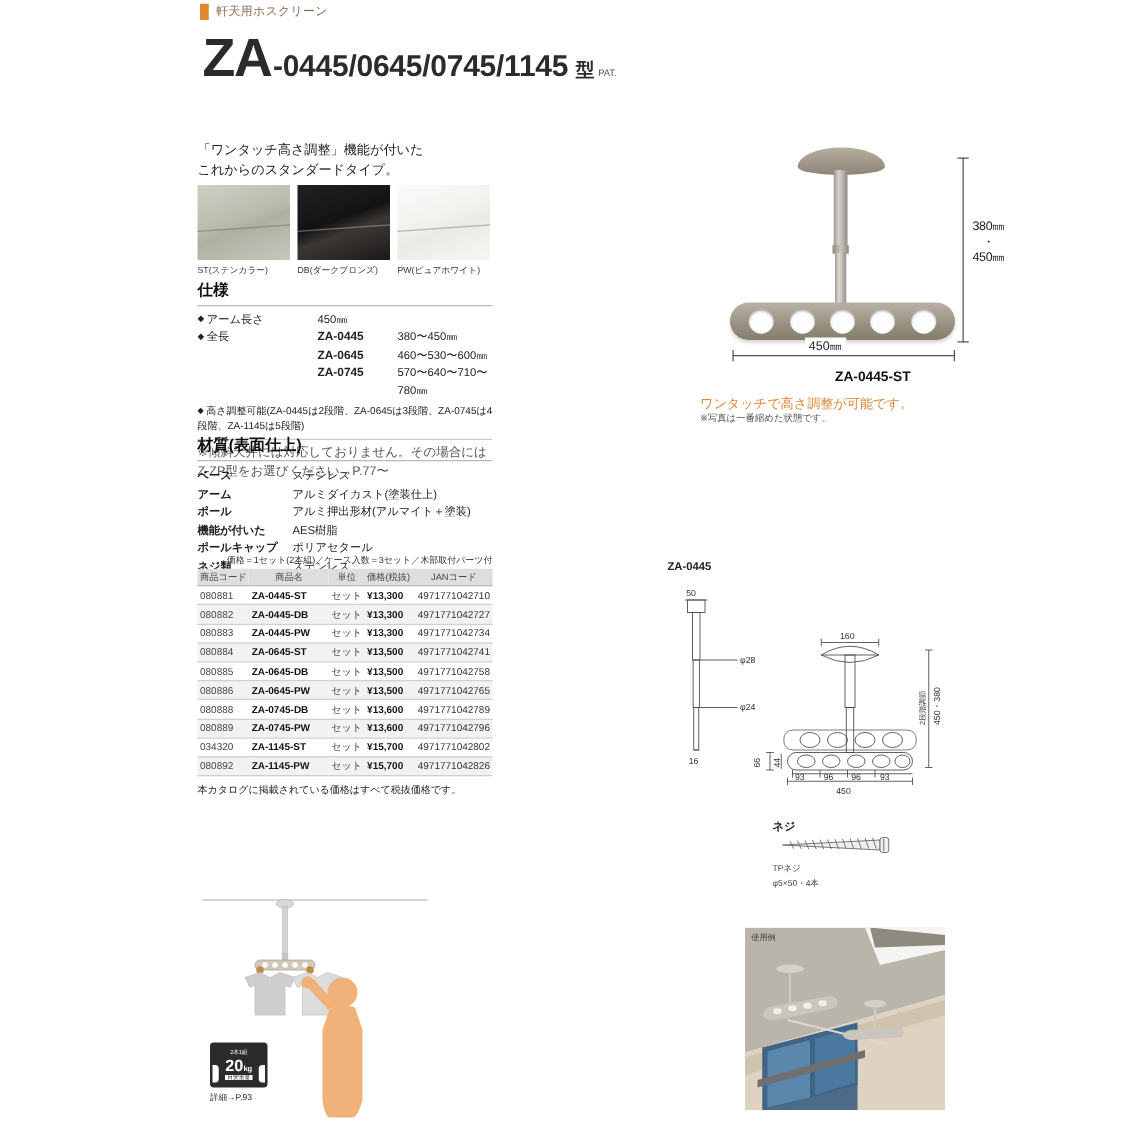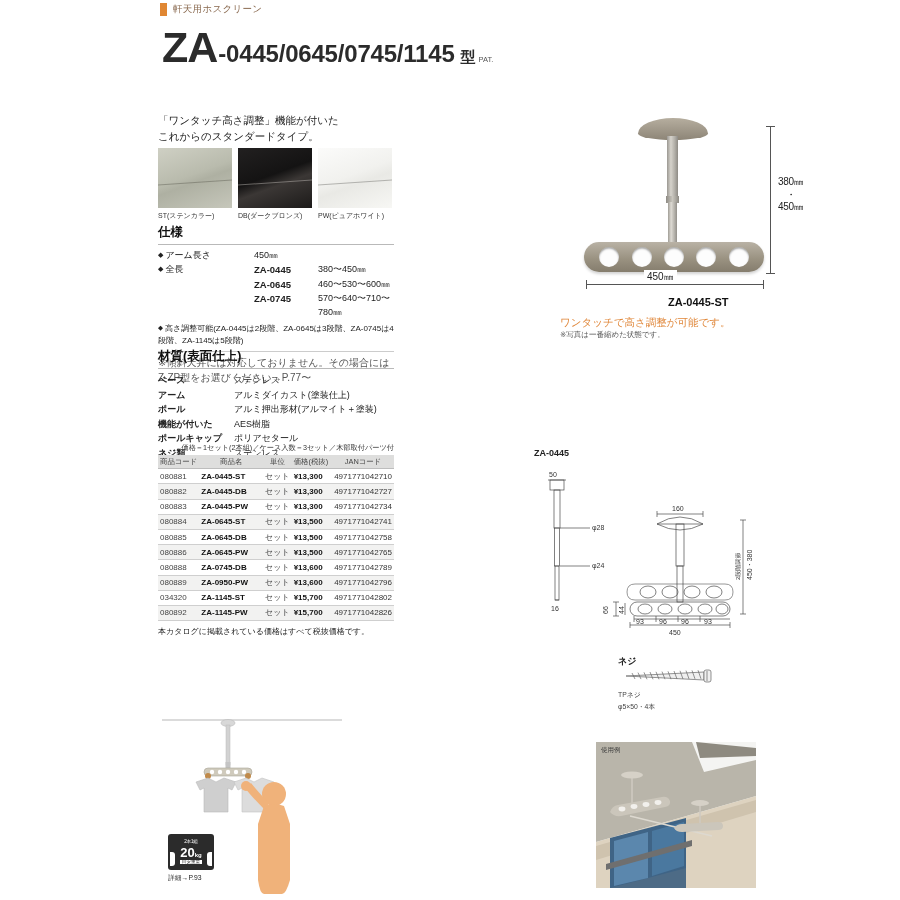--- a/index.html
+++ b/index.html
@@ -293,21 +293,21 @@
         </tr>
         <tr>
           <td class="c-code">080888</td>
           <td class="c-name">ZA-0745-DB</td>
           <td class="c-unit">セット</td>
           <td class="c-price">¥13,600</td>
           <td class="c-jan">4971771042789</td>
         </tr>
         <tr>
           <td class="c-code">080889</td>
-          <td class="c-name">ZA-0950-PW</td>
+          <td class="c-name">ZA-0745-PW</td>
           <td class="c-unit">セット</td>
           <td class="c-price">¥13,600</td>
           <td class="c-jan">4971771042796</td>
         </tr>
         <tr>
           <td class="c-code">034320</td>
           <td class="c-name">ZA-1145-ST</td>
           <td class="c-unit">セット</td>
           <td class="c-price">¥15,700</td>
           <td class="c-jan">4971771042802</td>

